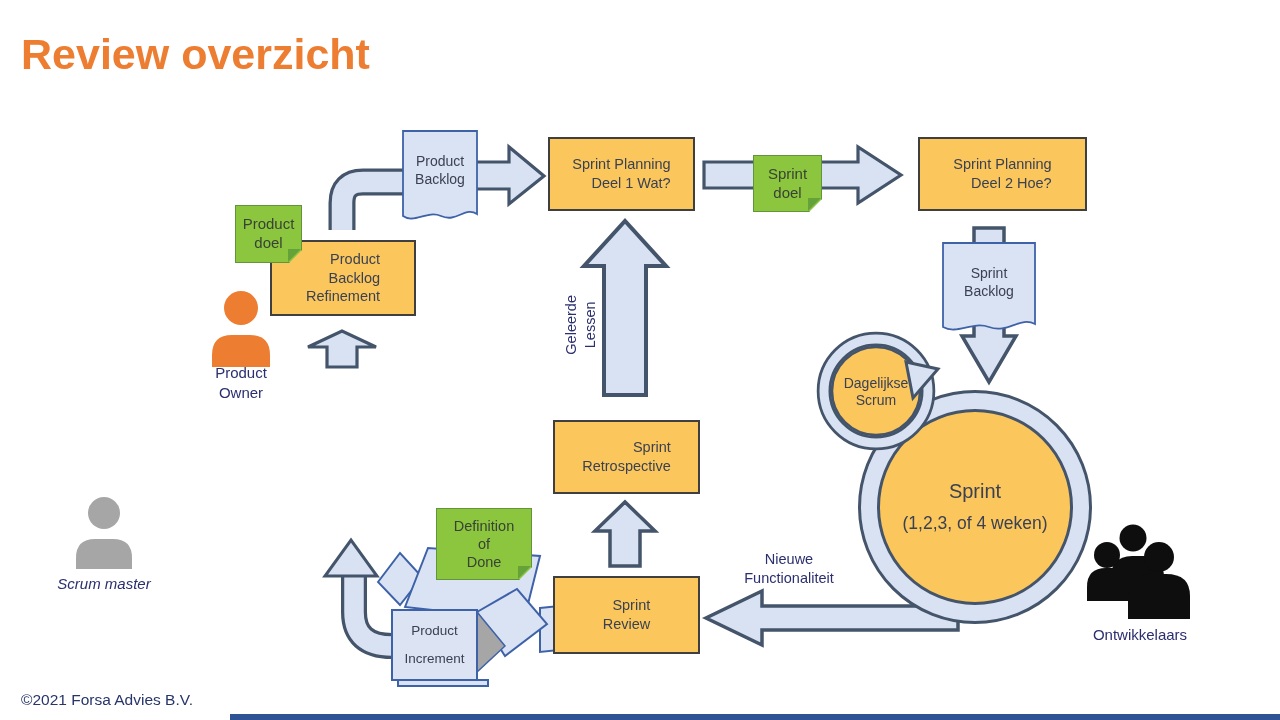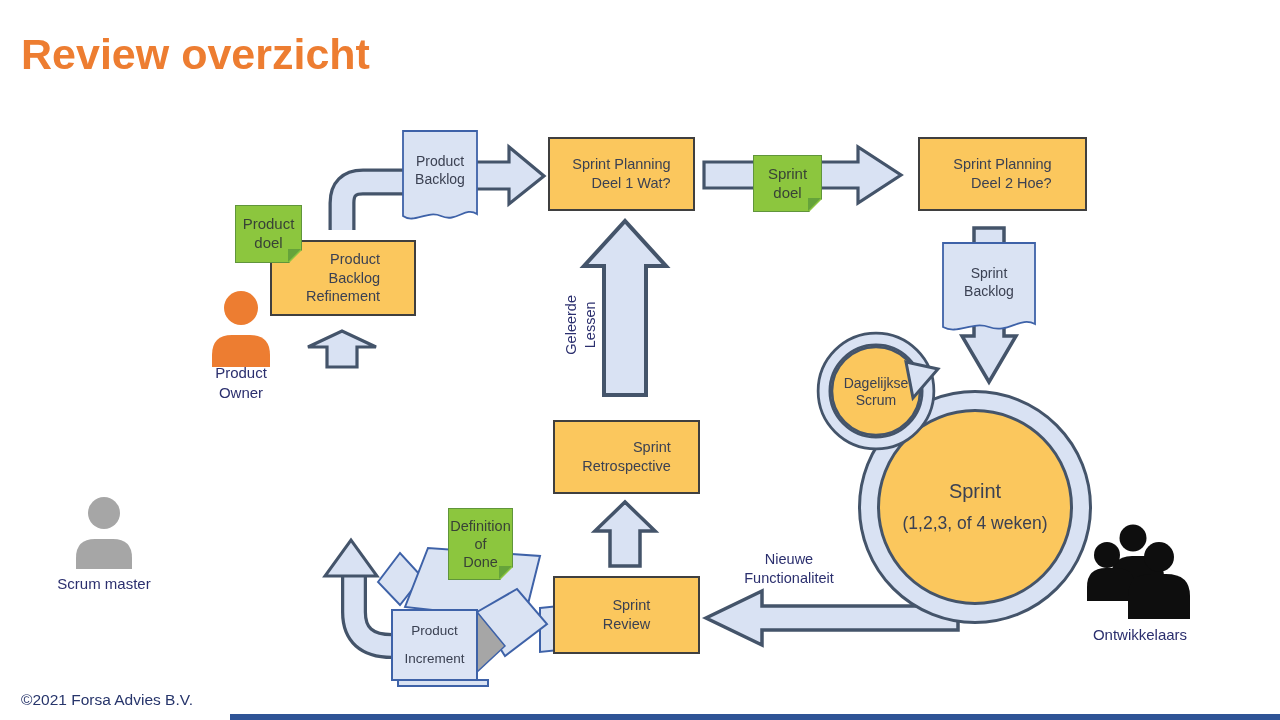--- a/index.html
+++ b/index.html
@@ -104,21 +104,21 @@
   <div class="sticky" style="left:235px;top:205px;width:67px;height:58px;font-size:15px;">
     <span class="pre">Product
 doel</span>
     <i class="fold"></i>
   </div>
   <div class="sticky" style="left:753px;top:155px;width:69px;height:57px;font-size:15px;">
     <span class="pre">Sprint
 doel</span>
     <i class="fold"></i>
   </div>
-  <div class="sticky" style="left:448px;top:508px;width:65px;height:72px;text-align:center;">
+  <div class="sticky" style="left:436px;top:508px;width:96px;height:72px;text-align:center;">
     <span class="pre">Definition
 of
 Done</span>
     <i class="fold"></i>
   </div>
 
   <div class="circle-outer"></div>
   <div class="circle-inner">
     <div class="l1">Sprint</div>
     <div class="l2">(1,2,3, of 4 weken)</div>
@@ -141,21 +141,21 @@
   </svg>
   <div class="label" style="left:191px;top:363px;width:100px;">Product
 Owner</div>
 
   <svg class="abs" style="left:72px;top:497px;z-index:2;" width="64" height="72" viewBox="0 0 64 72">
     <g fill="#A6A6A6">
       <circle cx="32" cy="16" r="16"></circle>
       <path d="M4,72 V61 Q4,42 23,42 H41 Q60,42 60,61 V72 Z"></path>
     </g>
   </svg>
-  <div class="label" style="left:34px;top:574px;width:140px;">Scrum master</div>
+  <div class="label" style="left:34px;top:574px;width:140px;font-style:italic;">Scrum master</div>
 
   <svg class="abs" style="left:1086px;top:524px;z-index:2;" width="110" height="96" viewBox="0 0 110 96">
     <g fill="#0E0E0E">
       <circle cx="47" cy="14" r="13.5"></circle>
       <path d="M24,58 Q24,32 46,32 H58 Q78,32 78,54 V58 Z"></path>
       <circle cx="21" cy="31" r="13"></circle>
       <path d="M1,77 V63 Q1,44 20,44 H30 Q49,44 49,63 V77 Z"></path>
       <circle cx="73" cy="33" r="15"></circle>
       <path d="M42,95 V72 Q42,50 66,50 H80 Q104,50 104,72 V95 Z"></path>
     </g>

